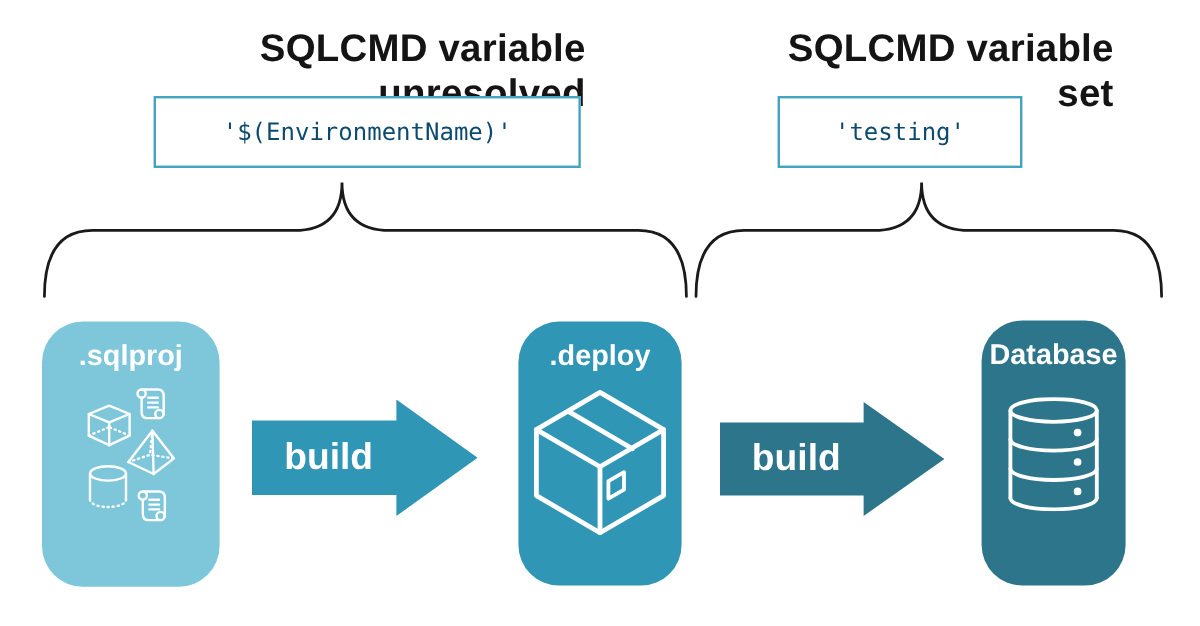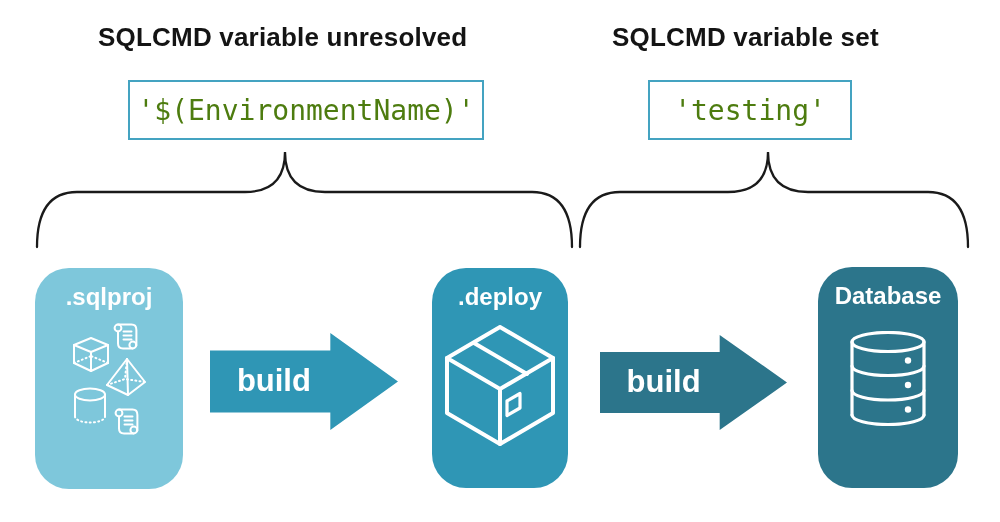--- a/index.html
+++ b/index.html
@@ -1,44 +1,44 @@
 <!DOCTYPE html>
 <html><head>
 <meta charset="utf-8">
 <style>
   html,body{margin:0;padding:0;background:#fff;}
   .canvas{
     position:relative;width:1000px;height:522px;background:#ffffff;overflow:hidden;
     font-family:"Liberation Sans","DejaVu Sans",sans-serif;
   }
   .heading{
-    position:absolute;top:22px;text-align:left;
-    font-size:26px;font-weight:700;color:#141414;letter-spacing:.2px;
+    position:absolute;top:22px;text-align:right;
+    font-size:32px;font-weight:700;color:#141414;letter-spacing:.2px;
   }
   .heading.left{left:98px;width:390px;}
   .heading.right{left:612px;width:316px;}
   .codebox{
     position:absolute;top:80px;height:60px;box-sizing:border-box;
     border:2px solid #44a3c1;background:#fff;
     display:flex;align-items:center;justify-content:center;
     font-family:"DejaVu Sans Mono","Liberation Mono",monospace;
-    font-size:28px;color:#4d7c0f;white-space:pre;
+    font-size:20px;color:#0c4a6e;white-space:pre;
   }
   .codebox.left{left:128px;width:356px;}
   .codebox.right{left:648px;width:204px;}
   .braces{position:absolute;left:0;top:0;width:1000px;height:522px;pointer-events:none;}
   .braces path{fill:none;stroke:#1a1a1a;stroke-width:2.3;stroke-linecap:round;}
   .node{
     position:absolute;border-radius:34px;color:#fff;text-align:center;
   }
   .node-label{margin-top:15px;font-size:24px;font-weight:700;color:#fff;text-align:center;}
   .node-icon{position:absolute;left:50%;transform:translateX(-50%);}
   .node.sqlproj{left:35px;top:268px;width:148px;height:221px;background:#7ec7db;}
   .node.dacpac{left:432px;top:268px;width:136px;height:220px;background:#2f96b5;}
-  .node.database{left:818px;top:267px;width:140px;height:221px;background:#2c758b;}
+  .node.database{left:818px;top:267px;width:120px;height:221px;background:#2c758b;}
   .node.sqlproj .node-icon{top:52px;}
   .node.dacpac .node-icon{top:57px;}
   .node.database .node-icon{top:64px;}
   .arrow{
     position:absolute;
     clip-path:polygon(0% 18%,64% 18%,64% 0%,100% 50%,64% 100%,64% 82%,0% 82%);
   }
   .arrow.build{left:210px;top:333px;width:188px;height:97px;background:#2f96b5;}
   .arrow.deploy{left:600px;top:335px;width:187px;height:95px;background:#2c758b;}
   .arrow-label{

